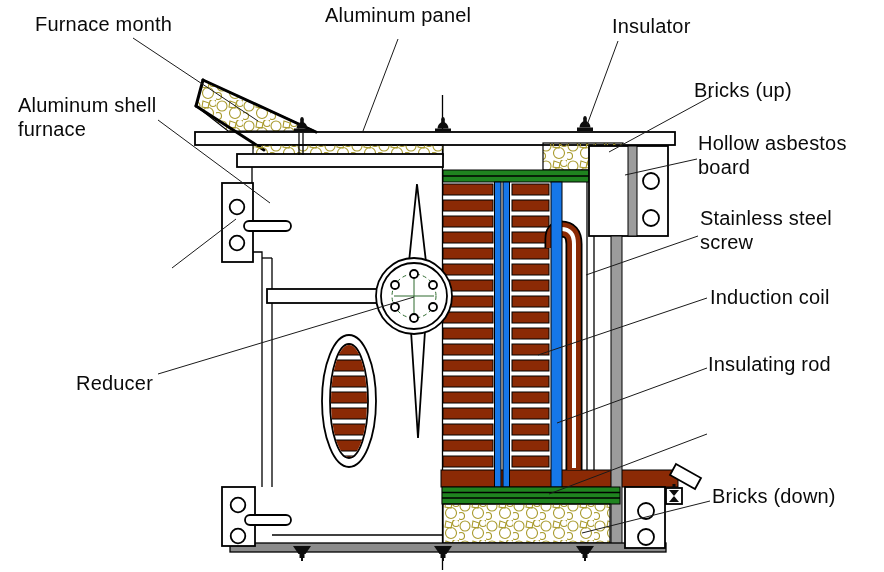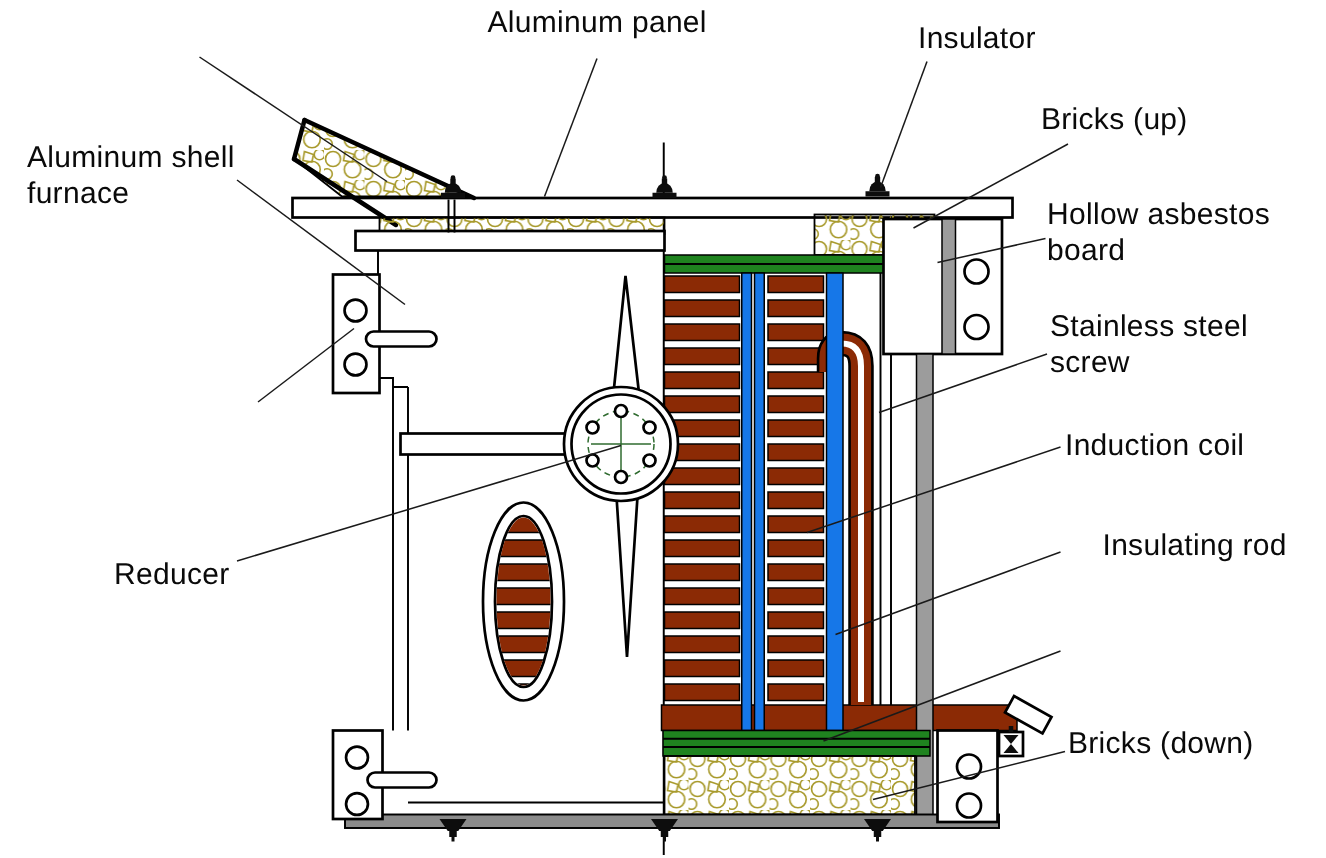--- a/index.html
+++ b/index.html
@@ -249,27 +249,28 @@
     <line class="leader" x1="707" y1="298" x2="538" y2="355"></line>
     <line class="leader" x1="707" y1="368" x2="557" y2="423"></line>
     <line class="leader" x1="707" y1="434" x2="549" y2="494"></line>
     <line class="leader" x1="710" y1="501" x2="582" y2="533"></line>
     <line class="leader" x1="158" y1="120" x2="270" y2="203"></line>
     <line class="leader" x1="172" y1="268" x2="236" y2="219"></line>
     <line class="leader" x1="158" y1="374" x2="414" y2="297"></line>
   </g>
 </svg>
 
+<div class="lbl" style="left:35px;top:12px">Furnace month</div>
 <div class="lbl" style="left:325px;top:3px">Aluminum panel</div>
 <div class="lbl" style="left:612px;top:14px">Insulator</div>
-<div class="lbl" style="left:694px;top:68px">Bricks (up)</div>
+<div class="lbl" style="left:694px;top:78px">Bricks (up)</div>
 <div class="lbl" style="left:18px;top:93px">Aluminum shell
 furnace</div>
 <div class="lbl" style="left:698px;top:131px">Hollow asbestos
 board</div>
 <div class="lbl" style="left:700px;top:206px">Stainless steel
 screw</div>
 <div class="lbl" style="left:710px;top:285px">Induction coil</div>
-<div class="lbl" style="left:735px;top:352px">Insulating rod</div>
+<div class="lbl" style="left:708px;top:352px">Insulating rod</div>
 <div class="lbl" style="left:76px;top:371px">Reducer</div>
 <div class="lbl" style="left:712px;top:484px">Bricks (down)</div>
 
 </div>
 
 </body></html>

